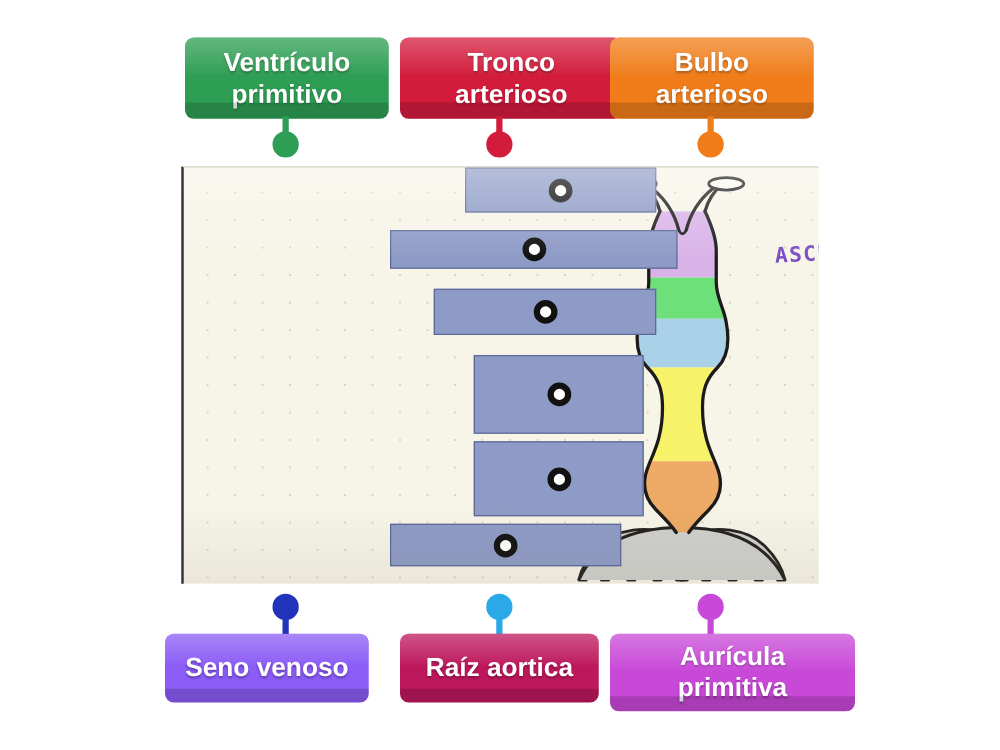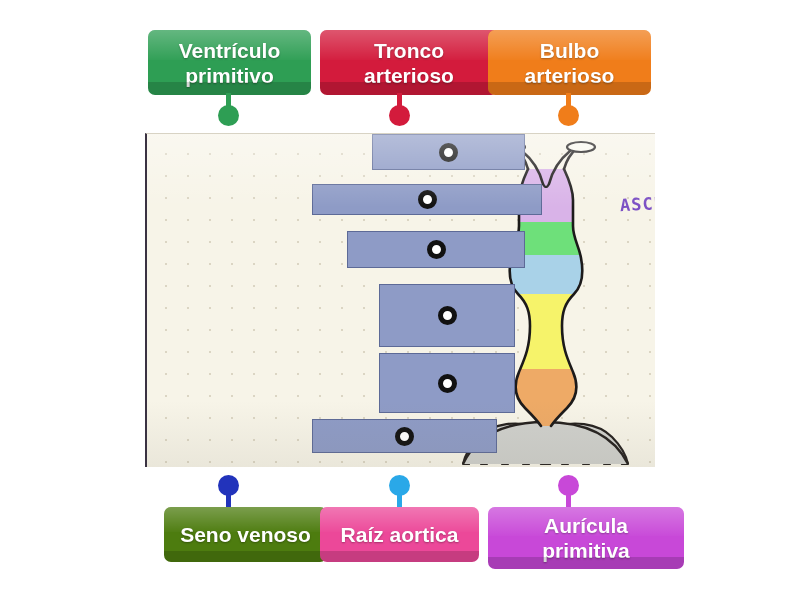--- a/index.html
+++ b/index.html
@@ -270,27 +270,27 @@
       <span class="target-ring"></span>
     </div>
 
     <div class="handwriting" style="left:473px; top:60px;">ASCE</div>
 
     <div id="canvas-sheen"></div>
   </div>
 
   <div class="dot" style="left:218px; top:475px; background:#2233bb;"></div>
   <div class="stem" style="left:226px; top:487px; height:22px; background:#2233bb;"></div>
-  <div class="chip" style="left: 164px; top: 507px; width: 163px; height: 55px; background: #4d7c0f;">
+  <div class="chip" style="left: 132px; top: 507px; width: 163px; height: 55px; background: #8b5cf6;">
     <span class="chip-text">Seno venoso</span>
   </div>
 
   <div class="dot" style="left:389px; top:475px; background:#2aa8e8;"></div>
   <div class="stem" style="left:397px; top:487px; height:22px; background:#2aa8e8;"></div>
-  <div class="chip" style="left: 320px; top: 507px; width: 159px; height: 55px; background: #ec4899;">
+  <div class="chip" style="left: 320px; top: 507px; width: 159px; height: 55px; background: #be185d;">
     <span class="chip-text">Raíz aortica</span>
   </div>
 
   <div class="dot" style="left:558px; top:475px; background:#c848d8;"></div>
   <div class="stem" style="left:566px; top:487px; height:22px; background:#c848d8;"></div>
   <div class="chip" style="left: 488px; top: 507px; width: 196px; height: 62px; background: rgb(200, 72, 216);">
     <span class="chip-text">
       <span>Aurícula</span><br>
       <span>primitiva</span>
     </span>

